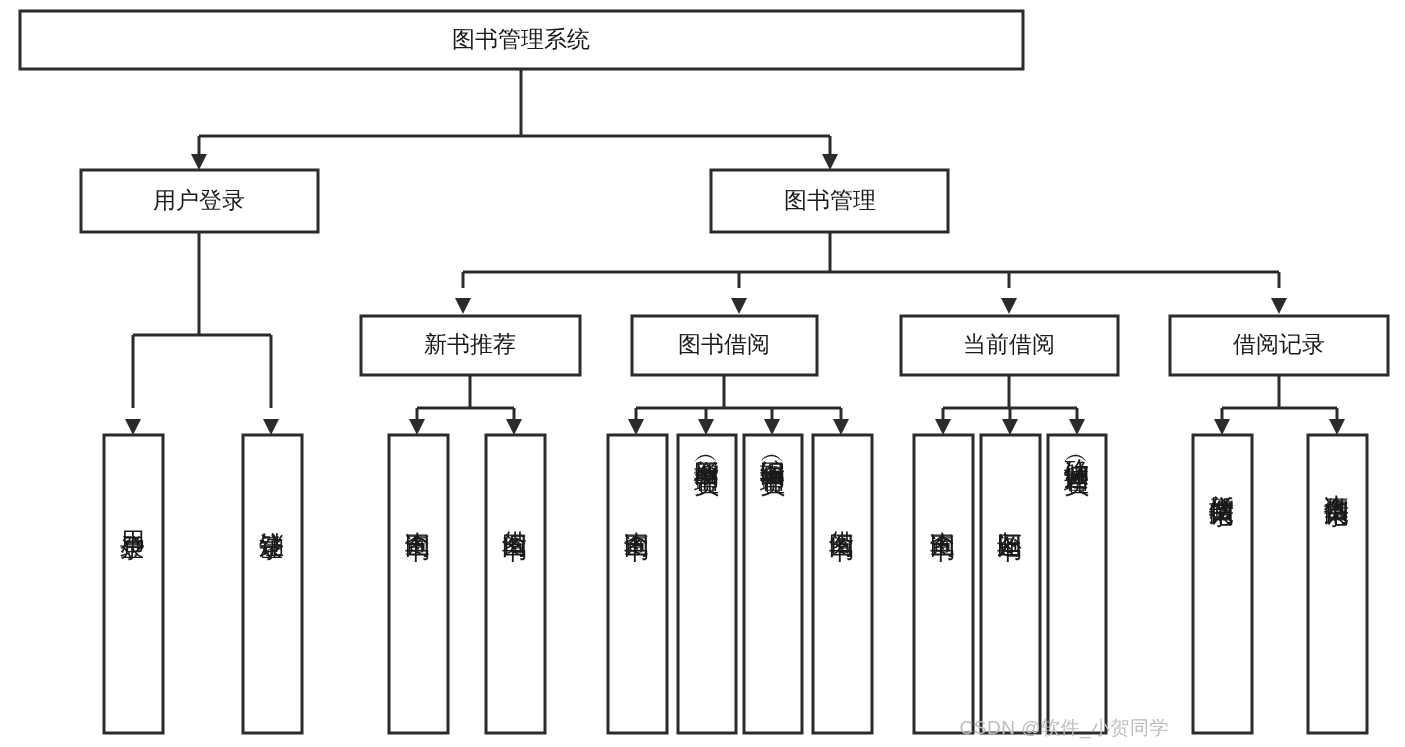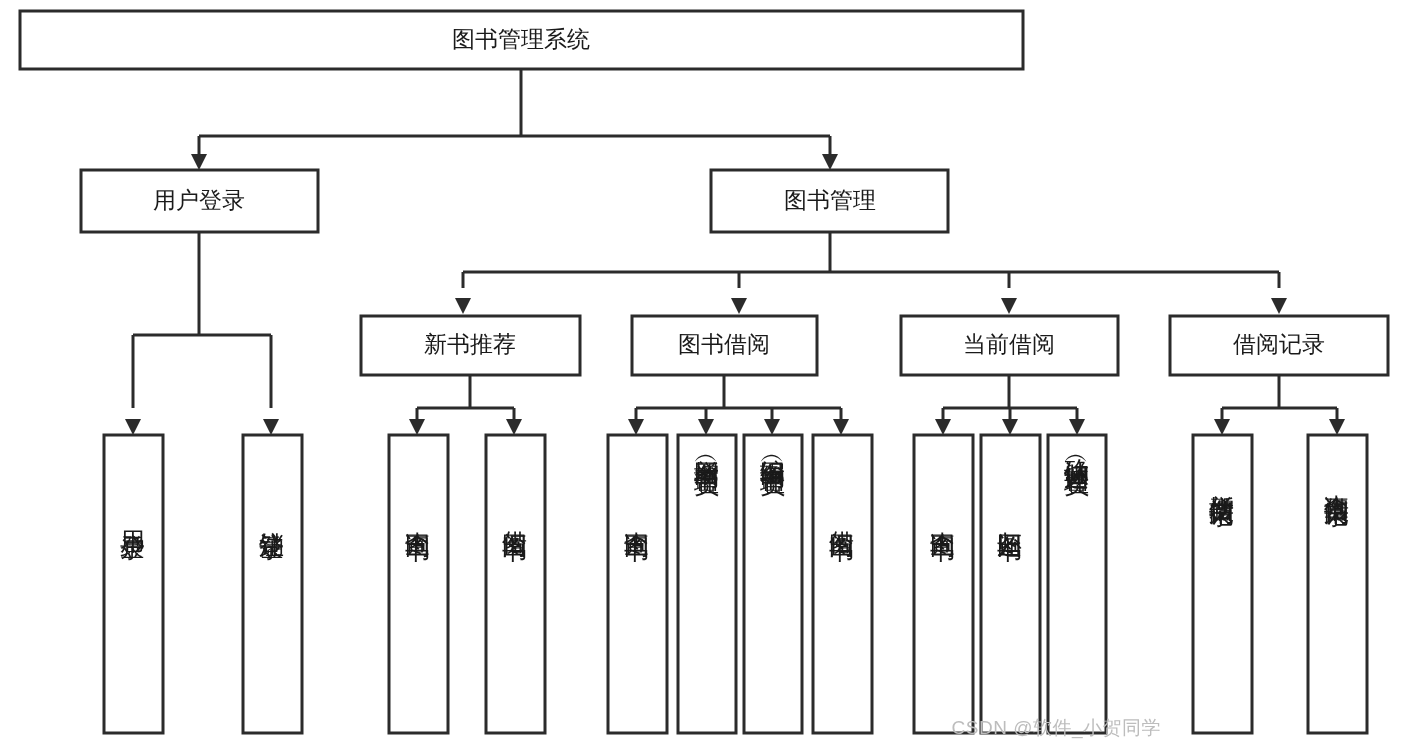--- a/index.html
+++ b/index.html
@@ -48,21 +48,21 @@
   .connector {
     stroke: #2b2b2b;
     stroke-width: 3;
     fill: none;
   }
   .arrowhead {
     fill: #2b2b2b;
   }
   .watermark {
     position: absolute;
-    right: 20px;
+    right: 12px;
     bottom: 6px;
     font-family: "Liberation Sans", "DejaVu Sans", sans-serif;
     font-size: 19px;
     color: #bdbdbd;
     letter-spacing: 0.5px;
     white-space: nowrap;
     pointer-events: none;
   }
 </style>
 </head>

